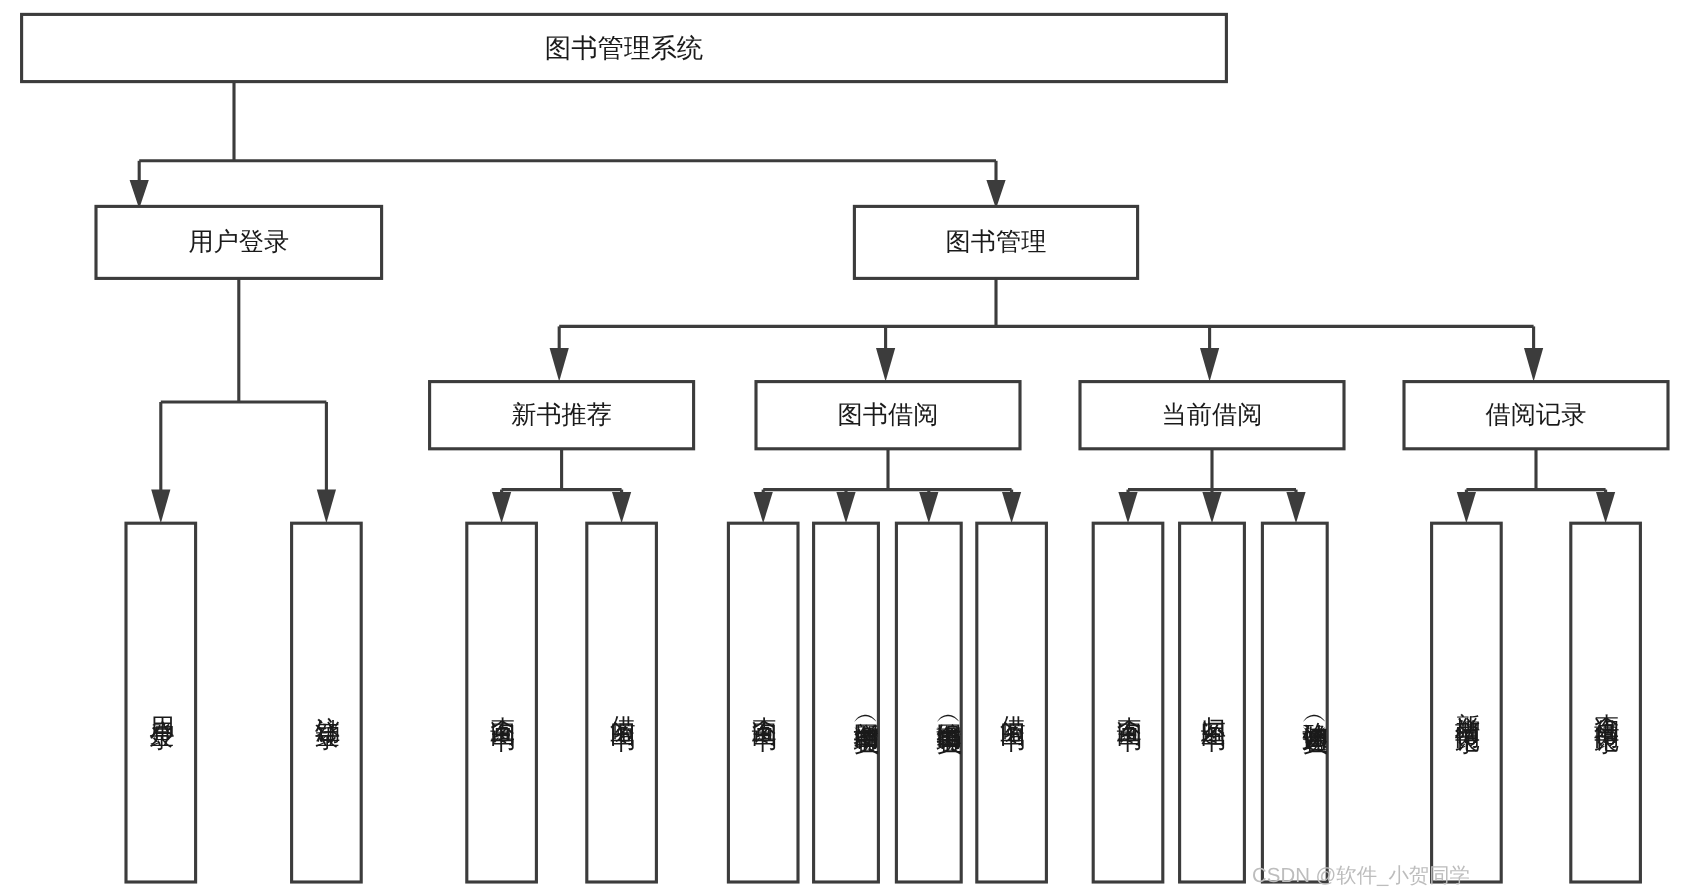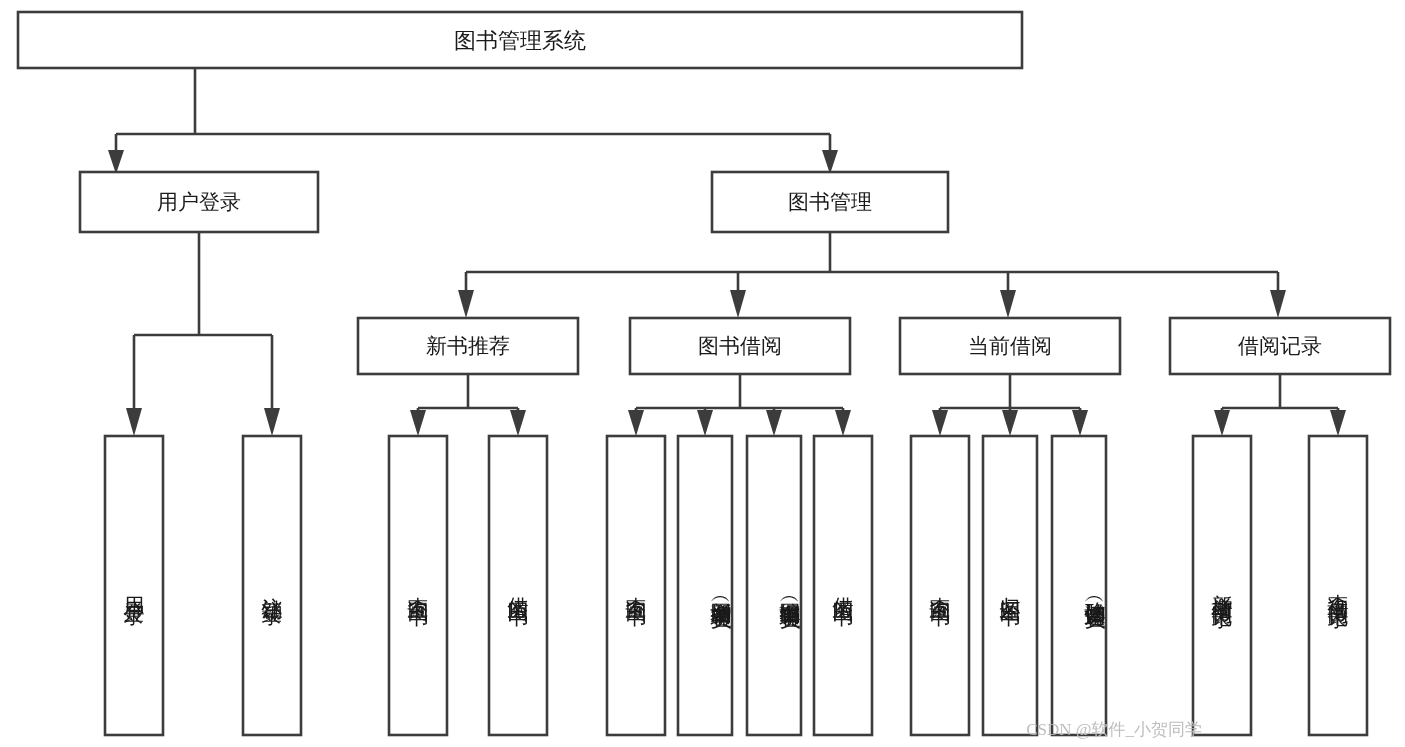--- a/index.html
+++ b/index.html
@@ -67,23 +67,23 @@
     line-height: 1.05;
     color: #1a1a1a;
     letter-spacing: 3px;
     white-space: nowrap;
     text-align: center;
     pointer-events: none;
     user-select: none;
   }
   .watermark {
     position: absolute;
-    right: 26px;
+    right: 3px;
     bottom: 6px;
-    font-family: Liberation Serif, serif;
+    font-family: Liberation Sans, sans-serif;
     font-size: 17px;
     color: #bdbdbd;
     white-space: nowrap;
     user-select: none;
   }
 </style>
 </head>
 <body>
 
 <div id="diagram-root">

